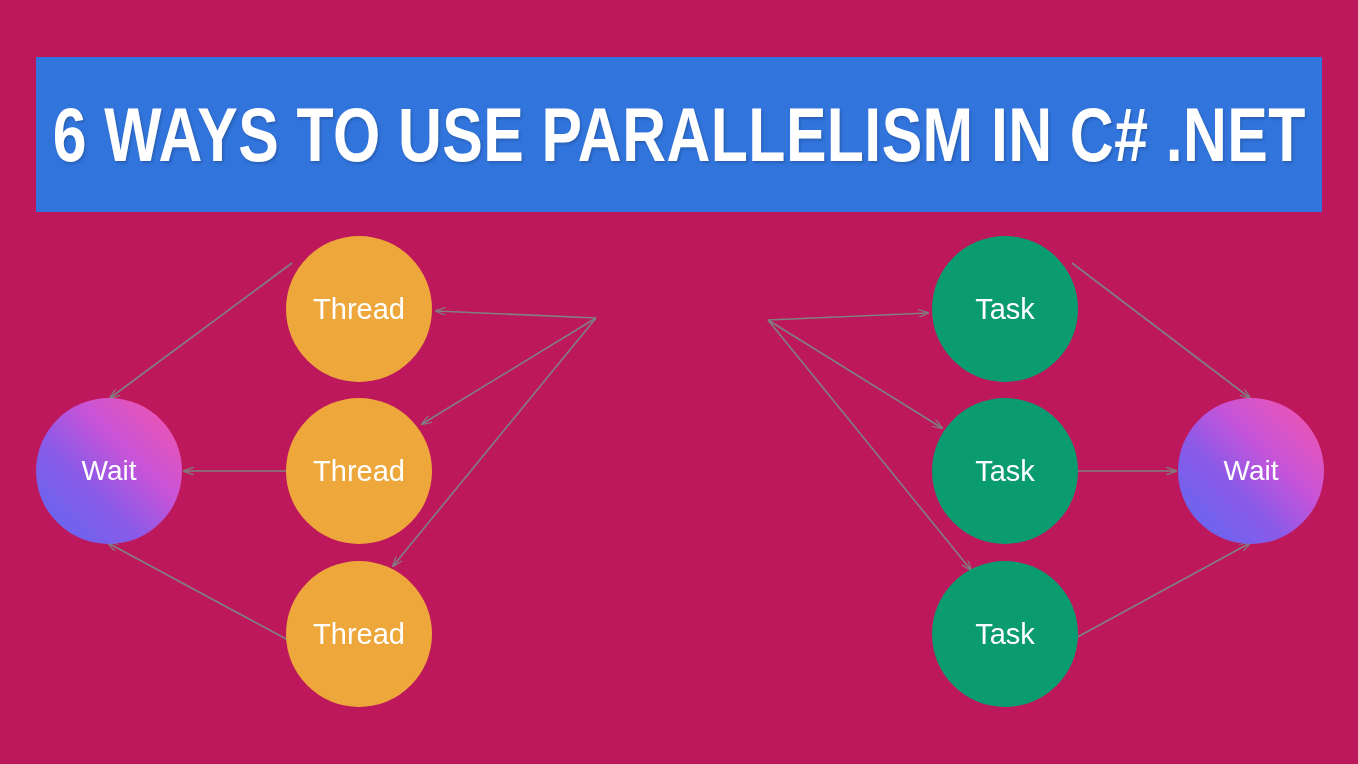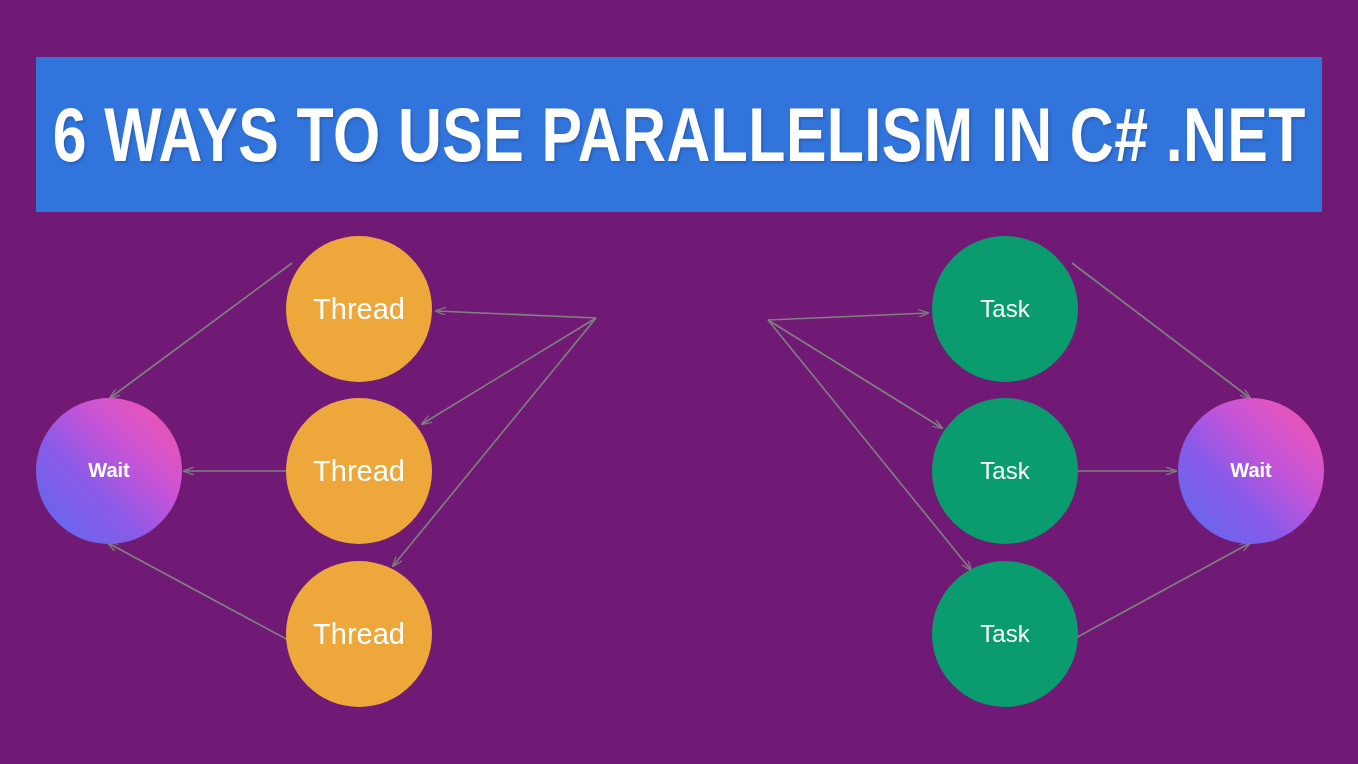--- a/index.html
+++ b/index.html
@@ -5,21 +5,21 @@
   * { margin:0; padding:0; box-sizing:border-box; }
   html, body {
     width:1358px; height:764px;
     background:#ffffff;
     font-family:"Liberation Sans", sans-serif;
     overflow:hidden;
   }
   #stage {
     position:relative;
     width:1358px; height:764px;
-    background:#701a75;
+    background:#be185d;
   }
 
   
   #title-banner {
     position:absolute;
     left:36px; top:57px;
     width:1286px; height:155px;
     background:#3174DC;
     display:flex;
     align-items:center;
@@ -58,28 +58,28 @@
   }
   .node-thread {
     width:146px; height:146px;
     background:#EDA73B;
     font-size:29px;
     font-weight:normal;
   }
   .node-task {
     width:146px; height:146px;
     background:#0A9B6F;
-    font-size:24px;
+    font-size:29px;
     font-weight:normal;
   }
   .node-wait {
     width:146px; height:146px;
     background:linear-gradient(45deg, #5B6BF0 0%, #8A5AE8 38%, #C654D8 62%, #FA55A6 100%);
-    font-size:20px;
-    font-weight:bold;
+    font-size:28px;
+    font-weight:normal;
   }
   .node-main {
     width:176px; height:176px;
     background:#1B4B9B;
     font-size:27px;
     font-weight:bold;
   }
   .node-main .label { white-space:pre-line; }
 
   

